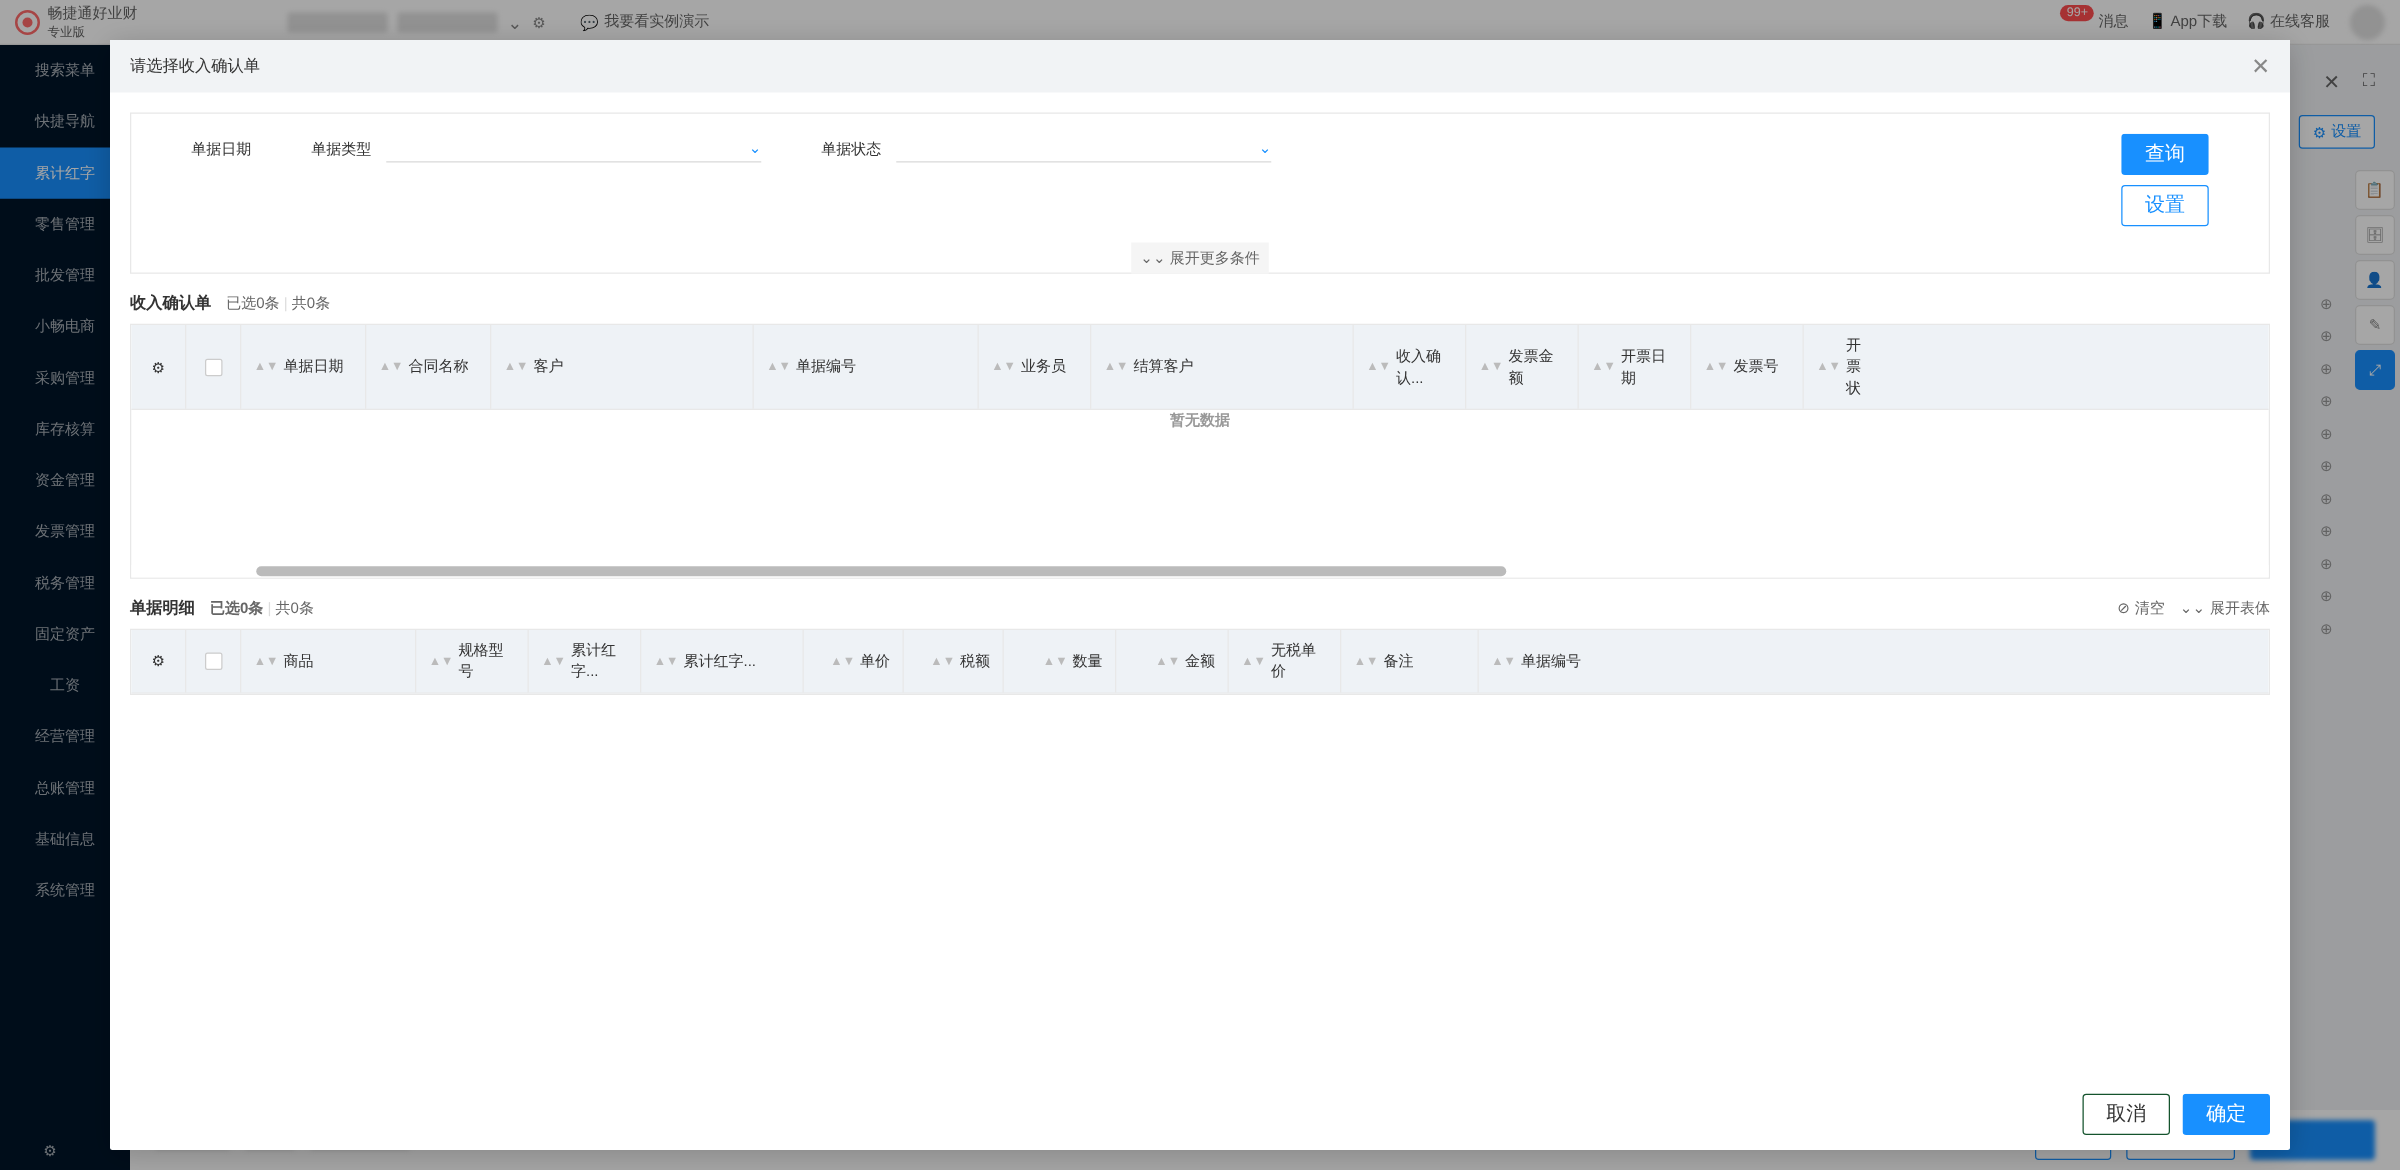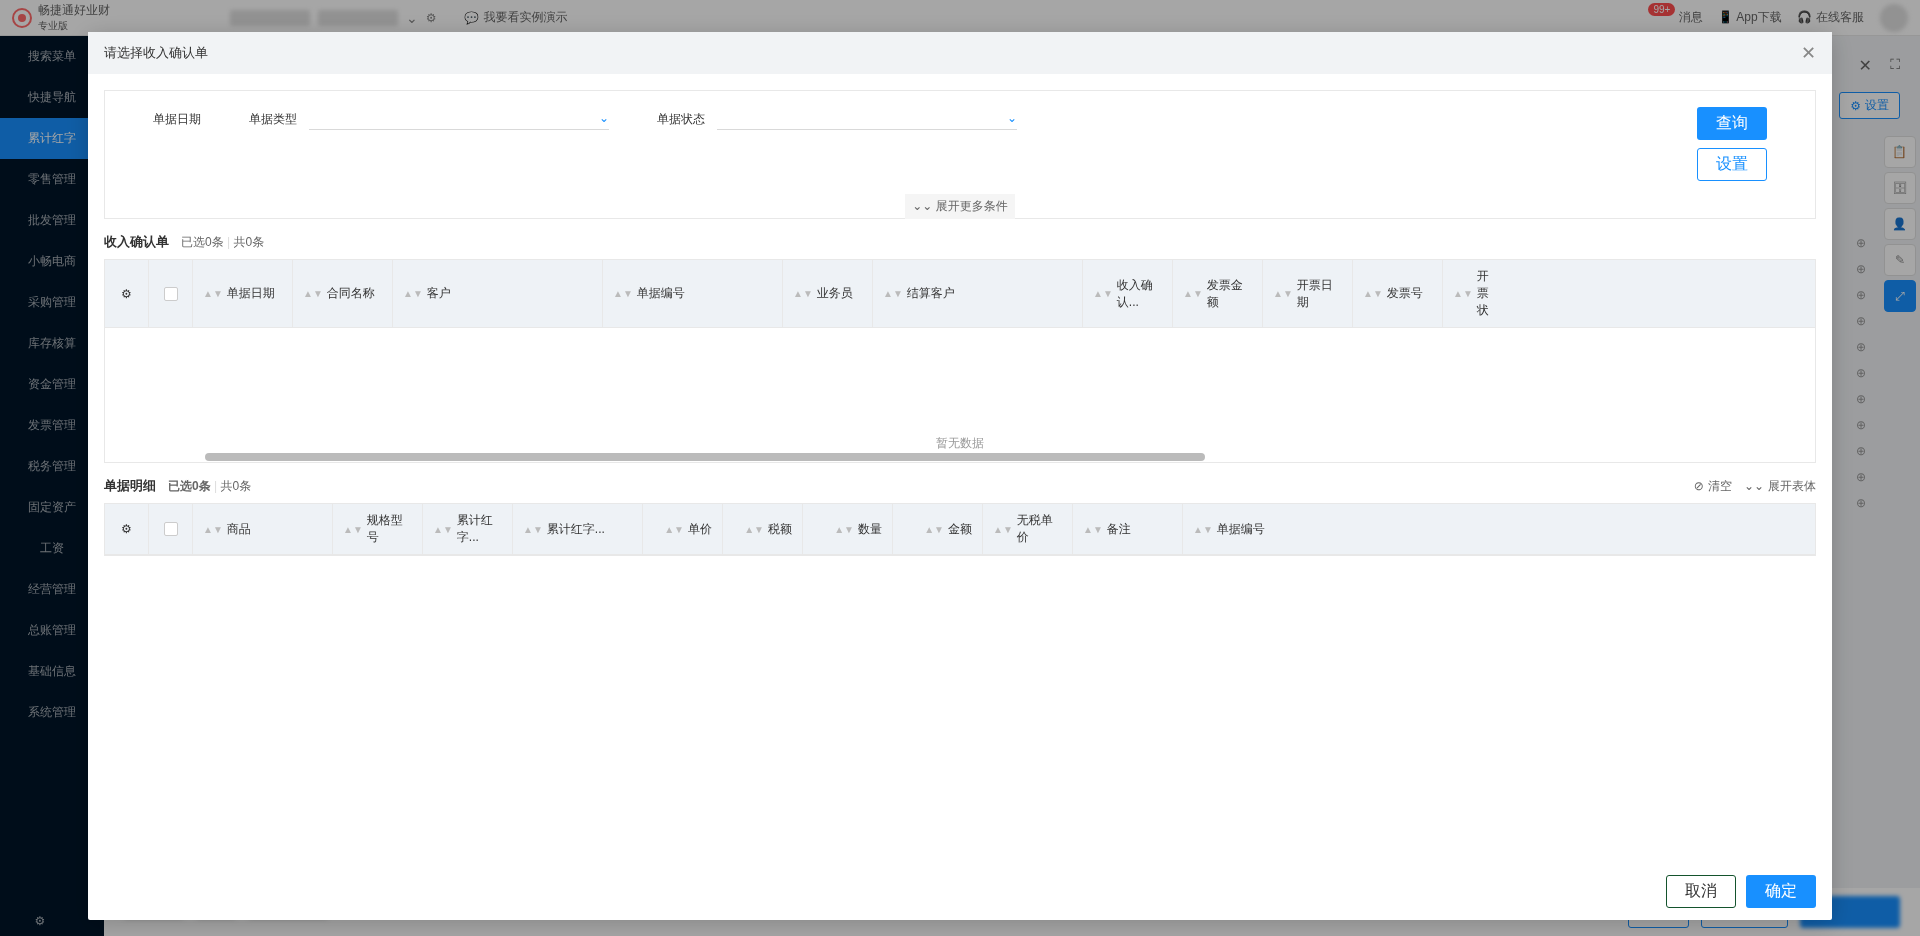--- a/index.html
+++ b/index.html
@@ -83,21 +83,21 @@
     
     
     .table-wrapper { border: 1px solid #e8e8e8; overflow: hidden; position: relative; }
     .table-header { display: flex; background: #eef2f6; border-bottom: 1px solid #e8e8e8; }
     .th { padding: 8px 10px; font-size: 12px; color: #333; display: flex; align-items: center; gap: 4px; border-right: 1px solid #e8e8e8; flex-shrink: 0; }
     .th:last-child { border-right: none; }
     .sort-icon { color: #bbb; font-size: 10px; display: flex; flex-direction: column; line-height: 5px; }
     .th-gear { width: 44px; justify-content: center; }
     .th-check { width: 44px; justify-content: center; }
     .checkbox { width: 14px; height: 14px; border: 1px solid #ccc; background: #fff; border-radius: 2px; }
-    .table-body { height: 124px; display: flex; align-items: flex-end; justify-content: center; color: #999; position: relative; }
+    .table-body { height: 124px; display: flex; align-items: flex-start; justify-content: center; color: #999; position: relative; font-weight: bold; }
     .table-body-2 { height: 172px; display: flex; align-items: center; justify-content: center; color: #999; }
     .hscroll { height: 10px; background: #fff; position: relative; }
     .hscroll-thumb { position: absolute; height: 8px; background: #bbb; border-radius: 4px; top: 1px; left: 100px; width: 1000px; }
     
     
     .modal-footer { padding: 12px 16px; display: flex; justify-content: flex-end; gap: 10px; }
     .btn-default { border: 1px solid #14532d; color: #333; background: #fff; }
   </style>
 </head>
 <body>

